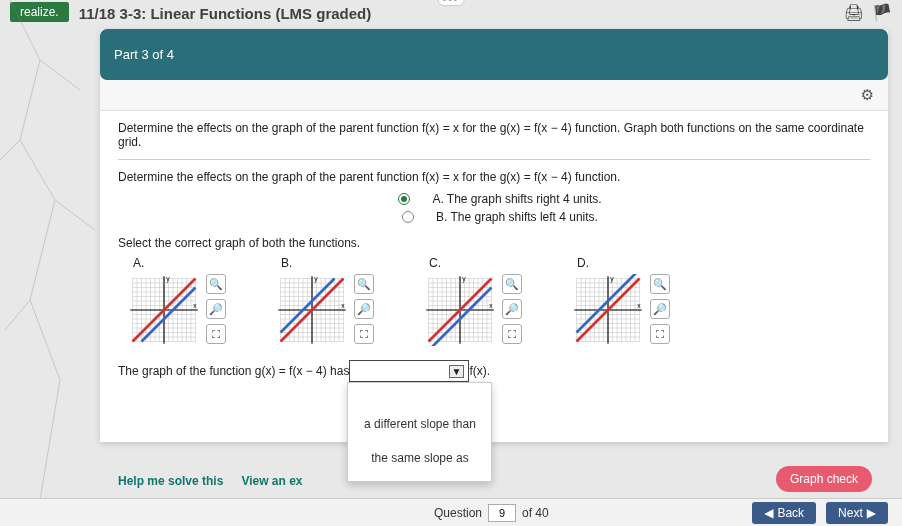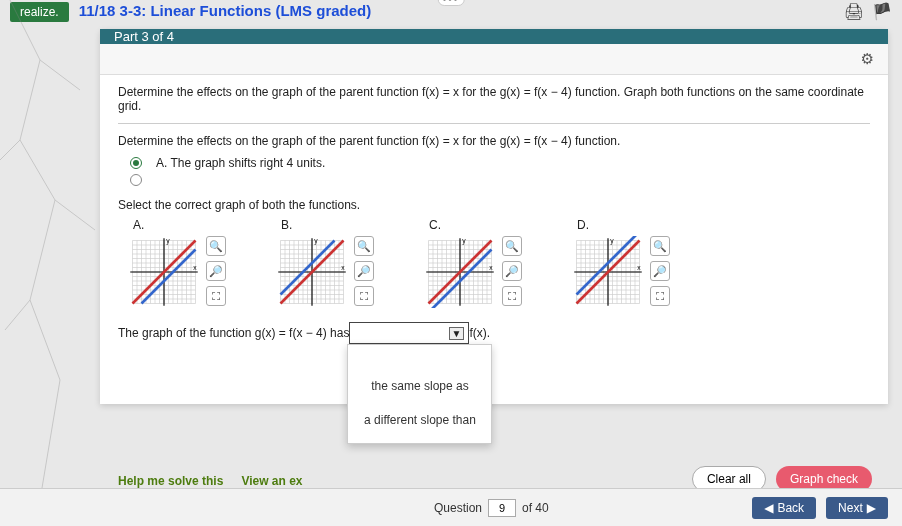--- a/index.html
+++ b/index.html
@@ -1,57 +1,57 @@
 <!DOCTYPE html>
 <html><head>
 <meta charset="utf-8">
 <style>
 * { box-sizing: border-box; margin: 0; padding: 0; font-family: Arial, sans-serif; }
 body { background: #e8e8e8; width: 902px; height: 526px; overflow: hidden; position: relative; }
-.topbar { display: flex; align-items: flex-start; padding: 2px 10px; gap: 10px; }
+.topbar { display: flex; align-items: flex-end; padding: 2px 10px; gap: 10px; }
 .realize-btn { background: #2a7a3f; color: #fff; padding: 3px 10px; font-size: 12px; border-radius: 2px; }
 .top-meta { font-size: 10px; color: #555; }
-.top-title { font-size: 15px; font-weight: bold; color: #1d4ed8; }
+.top-title { font-size: 15px; font-weight: bold; color: #404040; }
 .top-icons { margin-left: auto; display: flex; gap: 8px; color: #333; }
 .top-icons span { font-size: 16px; cursor: pointer; }
 .main { margin: 5px 14px 0 100px; background: #fff; border-radius: 4px 4px 0 0; box-shadow: 0 2px 6px rgba(0,0,0,.15); }
-.part-bar { background: #2a6e7a; color: #fff; padding: 0 14px; font-size: 13px; }
+.part-bar { background: #2a6e7a; color: #fff; padding: 18px 14px; font-size: 13px; border-radius: 7px; }
 .gear-row { background: #f7f7f7; padding: 6px 14px; text-align: right; border-bottom: 1px solid #ddd; }
 .gear-row span { color: #555; font-size: 15px; }
 .content { padding: 10px 18px 60px 18px; font-size: 12px; color: #222; }
 .instr { margin-bottom: 8px; }
 .divider { border:0; border-top: 1px solid #ccc; margin: 10px 0; position: relative; }
 .divider-dots { position: absolute; left: 50%; top: -7px; transform: translateX(-50%); background:#fff; padding:0 4px; color:#888; letter-spacing:2px; font-size:10px; border:1px solid #ccc; border-radius:8px; }
 .q-text { margin: 10px 0 8px; }
-.opt { margin: 4px 0 4px 12px; display:flex; align-items:center; gap:14px; }
+.opt { margin: 4px 0 4px 12px; display:flex; align-items:center; gap:22px;justify-content:center; }
 .opt .r { width:12px; height:12px; border:1px solid #888; border-radius:50%; display:inline-flex; align-items:center; justify-content:center; flex-shrink:0; }
 .opt.selected .r { border-color:#2a7a3f; }
 .opt.selected .r::after { content:""; width:6px; height:6px; background:#2a7a3f; border-radius:50%; }
 .opt .lab { font-size:12px; }
 .select-q { margin: 12px 0 6px; }
 .graphs { display:flex; gap: 50px; margin: 6px 0 14px 10px; align-items:flex-start; }
 .graph-opt { display:flex; flex-direction:column; gap:4px; }
 .graph-opt .lbl { display:flex; align-items:center; gap:5px; font-size:12px; }
 .graph-row { display:flex; align-items:flex-start; gap:6px; }
 .graph { width:72px; height:72px; position:relative; }
 .graph svg { width:72px; height:72px; display:block; }
 .tools { display:flex; flex-direction:column; gap:5px; }
 .tool { width:20px; height:20px; border:1px solid #aaa; border-radius:3px; display:flex; align-items:center; justify-content:center; font-size:11px; background:#fff; cursor:pointer; }
 .fill-line { display:flex; align-items:center; margin-top: 10px; }
 .dropdown { position:relative; }
 .dd-trigger { width:120px; height:22px; border:1px solid #444; background:#fff; display:flex; align-items:center; justify-content:flex-end; padding:0 4px; cursor:pointer; }
 .dd-trigger .caret { font-size:10px; border:1px solid #666; padding:0 2px; background:#eee; }
 .dd-menu { position:absolute; top:22px; left:-2px; width:145px; background:#fff; border:1px solid #ccc; box-shadow:0 3px 8px rgba(0,0,0,.2); z-index:5; padding: 24px 0 6px; }
 .dd-item { padding:10px 12px; font-size:12px; color:#333; text-align:center; cursor:pointer; }
 .footer-links { position:absolute; bottom:38px; left:118px; display:flex; gap:18px; font-size:12px; }
-.footer-links a { color:#4d7c0f; cursor:pointer; font-weight:bold; }
+.footer-links a { color:#0f766e; cursor:pointer; font-weight:bold; }
 .footer-btns { position:absolute; bottom:34px; right:30px; display:flex; gap:10px; }
 .btn-clear { border:1px solid #aaa; background:#fff; border-radius:14px; padding:5px 14px; font-size:12px; cursor:pointer; }
 .btn-final { border:none; background:#e85a6e; color:#fff; border-radius:14px; padding:6px 14px; font-size:12px; cursor:pointer; }
-.bottombar { position:absolute; bottom:0; left:0; right:0; height:38px; background:#f2f2f2; border-top:1px solid #ccc; display:flex; align-items:center; justify-content:flex-end; padding:0 14px; gap:10px; font-size:12px; color:#333; }
+.bottombar { position:absolute; bottom:0; left:0; right:0; height:28px; background:#f2f2f2; border-top:1px solid #ccc; display:flex; align-items:center; justify-content:flex-end; padding:0 14px; gap:10px; font-size:12px; color:#333; }
 .bottombar .q { margin-right:auto; margin-left: 420px; display:flex; align-items:center; gap:6px;}
 .bottombar input { width:28px; height:18px; border:1px solid #aaa; text-align:center; font-size:11px;}
 .nav-btn { background:#3a5a8a; color:#fff; padding:4px 12px; border-radius:3px; cursor:pointer; font-size:12px; display:flex; align-items:center; gap:4px; }
 .crack { position:absolute; top:0; left:0; width:110px; height:520px; pointer-events:none; opacity:.35; }
 </style>
 </head>
 <body>
 
 <svg class="crack" viewBox="0 0 110 520">
 <path d="M10 0 L40 60 L20 140 L55 200 L30 300 L60 380 L40 500 M40 60 L80 90 M20 140 L0 160 M55 200 L95 230 M30 300 L5 330" stroke="#888" stroke-width="1" fill="none"></path>
@@ -78,20 +78,21 @@
     <hr class="divider">
       <span class="divider-dots">•••</span>
 
     <div class="q-text">Determine the effects on the graph of the parent function f(x) = x for the g(x) = f(x − 4) function.</div>
     <div class="opt selected">
       <span class="r"></span>
       <span class="lab"><span>A.</span> <span>The graph shifts right 4 units.</span></span>
     </div>
     <div class="opt">
       <span class="r"></span>
+      <span class="lab"><span>B.</span> <span>The graph shifts left 4 units.</span></span>
     </div>
 
     <div class="select-q">Select the correct graph of both the functions.</div>
 
     <div class="graphs">
 
       <div class="graph-opt">
         <div class="lbl">
             <span class="r" style="border-color:#2a7a3f"><span style="width:6px;height:6px;background:#2a7a3f;border-radius:50%"></span></span>
             <span>A.</span>
@@ -308,36 +309,35 @@
       </div>
     </div>
 
     <div class="fill-line">
       <span>The graph of the function g(x) = f(x − 4) has</span>
       <div class="dropdown">
         <div class="dd-trigger">
             <span class="caret">▼</span>
           </div>
         <div class="dd-menu">
+          <div class="dd-item">a different slope than</div>
           <div class="dd-item">the same slope as</div>
-          <div class="dd-item">a different slope than</div>
         </div>
       </div>
       <span>f(x).</span>
     </div>
 
   </div>
 </div>
 
 <div class="footer-links">
   <a>Help me solve this</a>
   <a>View an ex</a>
 </div>
 <div class="footer-btns">
-  <button class="btn-clear">Clear all</button>
   <button class="btn-final">Graph check</button>
 </div>
 
 <div class="bottombar">
   <div class="q">
     <span>Question</span>
     <input value="9" style="">
     <span>of 40</span>
   </div>
   <div class="nav-btn">

